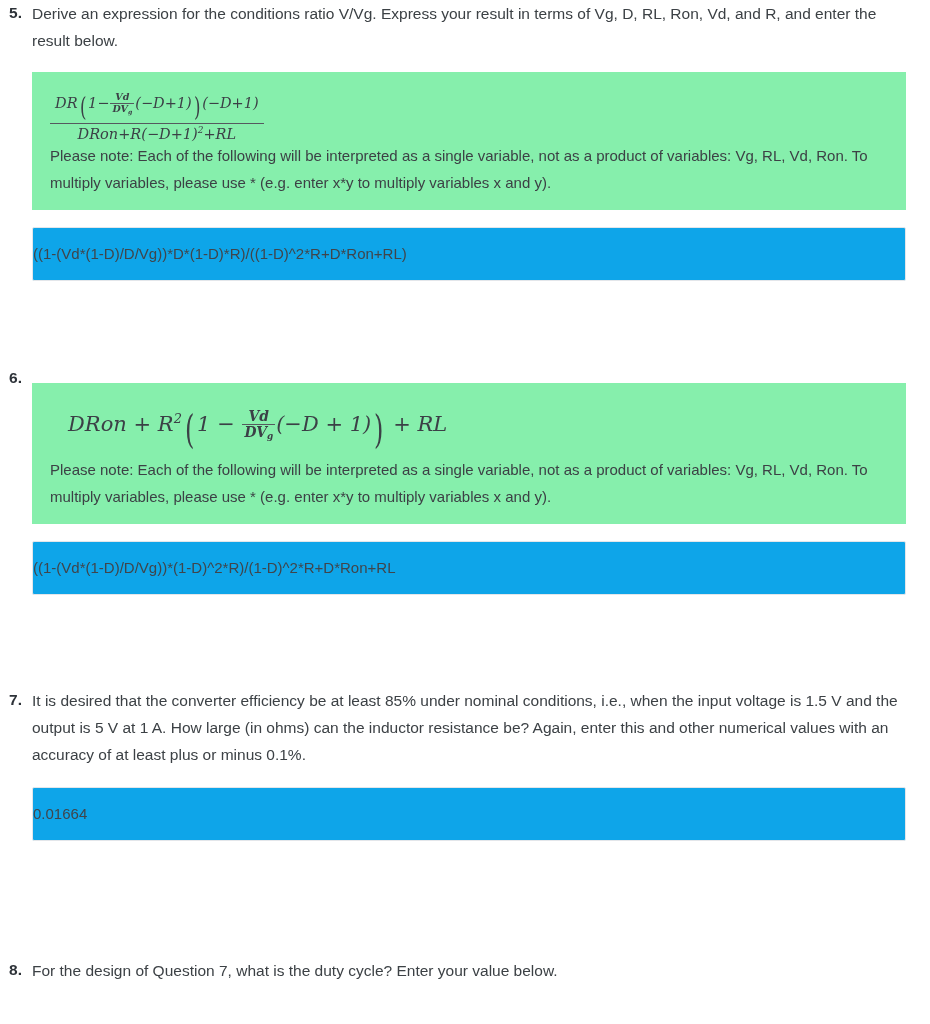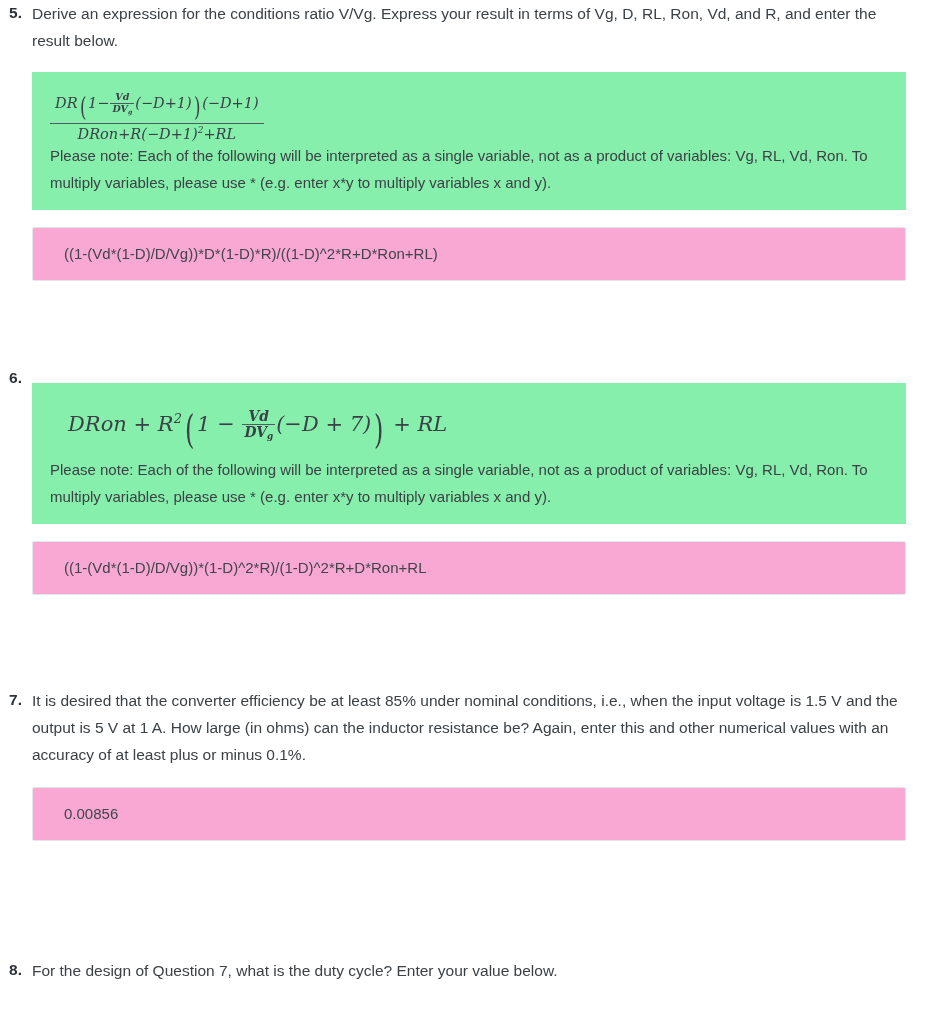--- a/index.html
+++ b/index.html
@@ -116,26 +116,26 @@
     font-family: "DejaVu Serif", serif;
   }
   .m-f5 { font-size: 14.5px; }
   .m-f6 { font-size: 21px; }
 
   
   .answer {
     box-sizing: border-box;
     width: 874px;
     height: 54px;
-    background: #f9a8d4;
+    background: #0ea5e9;
     border: 1px solid #e3e6ea;
     border-radius: 2px;
     display: flex;
     align-items: center;
-    padding: 0 31px;
+    padding: 0 0;
     font-size: 15px;
     color: #40454b;
     font-family: "Liberation Sans", sans-serif;
   }
 
   
   .gap-prompt-panel { height: 18px; }
   .gap-panel-answer { height: 17px; }
   .gap-prompt-answer { height: 19px; }
   .gap-sections     { height: 84px; }
@@ -185,21 +185,21 @@
 
 
       <div class="gap-prompt-panel"></div>
 
       <div class="panel">
         <div class="math m-f6" style="padding:6px 0 4px 18px;">
           <span>DRon</span>
           <span>+</span>
           <span>R</span><sup class="exp">2</sup><span class="bigparen">(</span><span>1</span>
           <span>−</span>
-          <span class="sfrac"><span class="num">Vd</span><span class="den"><span>DV</span><sub class="sb">g</sub></span></span><span>(−D + 7)</span><span class="bigparen">)</span>
+          <span class="sfrac"><span class="num">Vd</span><span class="den"><span>DV</span><sub class="sb">g</sub></span></span><span>(−D + 1)</span><span class="bigparen">)</span>
           <span>+</span>
           <span>RL</span>
         </div>
         <p class="panel-note">Please note: Each of the following will be interpreted as a single variable, not as a product of variables: Vg, RL, Vd, Ron. To multiply variables, please use * (e.g. enter x*y to multiply variables x and y).</p>
       </div>
 
       <div class="gap-panel-answer"></div>
 
       <div class="answer">
         <span>((1-(Vd*(1-D)/D/Vg))*(1-D)^2*R)/(1-D)^2*R+D*Ron+RL</span>
@@ -212,21 +212,21 @@
 
   <div class="question">
     <div class="q-num">7.</div>
     <div class="q-body">
 
       <p class="q-prompt">It is desired that the converter efficiency be at least 85% under nominal conditions, i.e., when the input voltage is 1.5 V and the output is 5 V at 1 A. How large (in ohms) can the inductor resistance be? Again, enter this and other numerical values with an accuracy of at least plus or minus 0.1%.</p>
 
       <div class="gap-prompt-answer"></div>
 
       <div class="answer">
-        <span>0.00856</span>
+        <span>0.01664</span>
       </div>
 
     </div>
   </div>
 
   <div class="gap-sections-lg"></div>
   <div style="height:24px"></div>
 
   <div class="question">
     <div class="q-num">8.</div>

